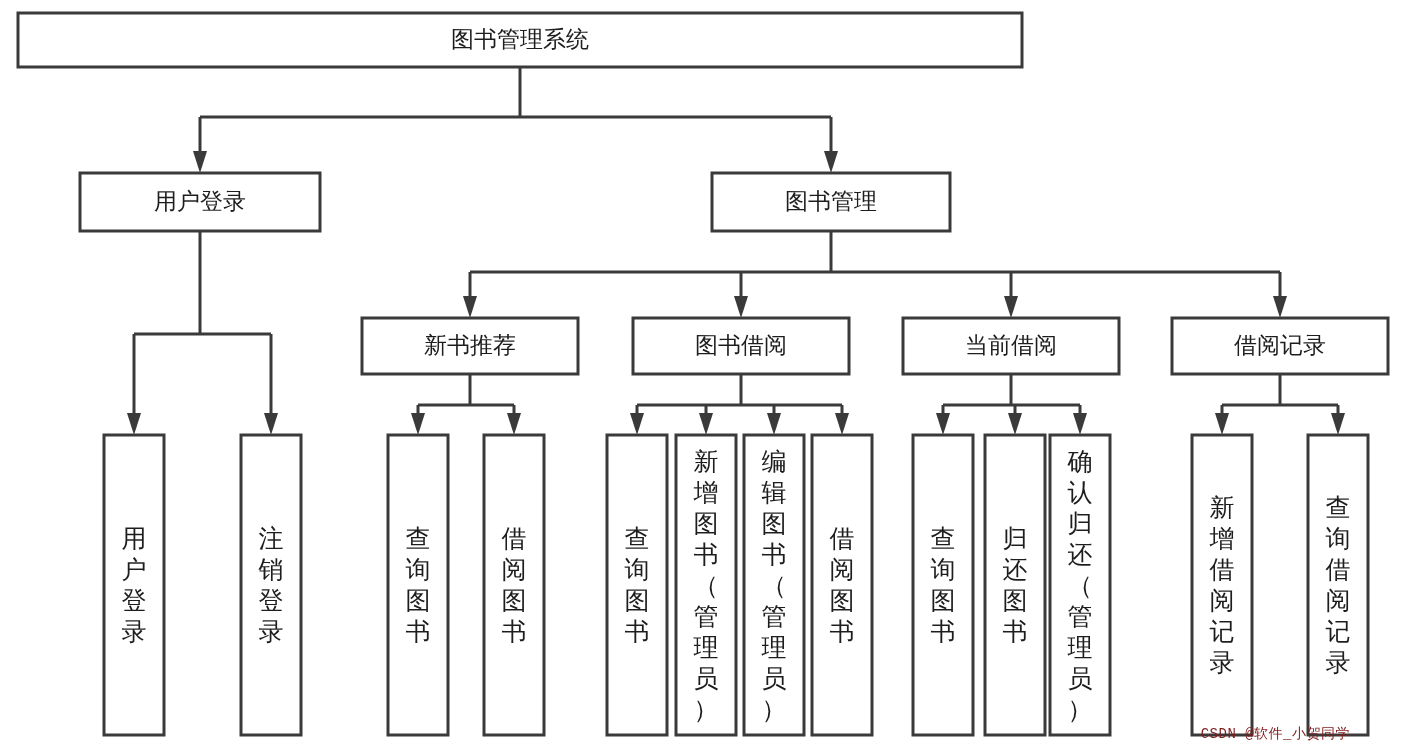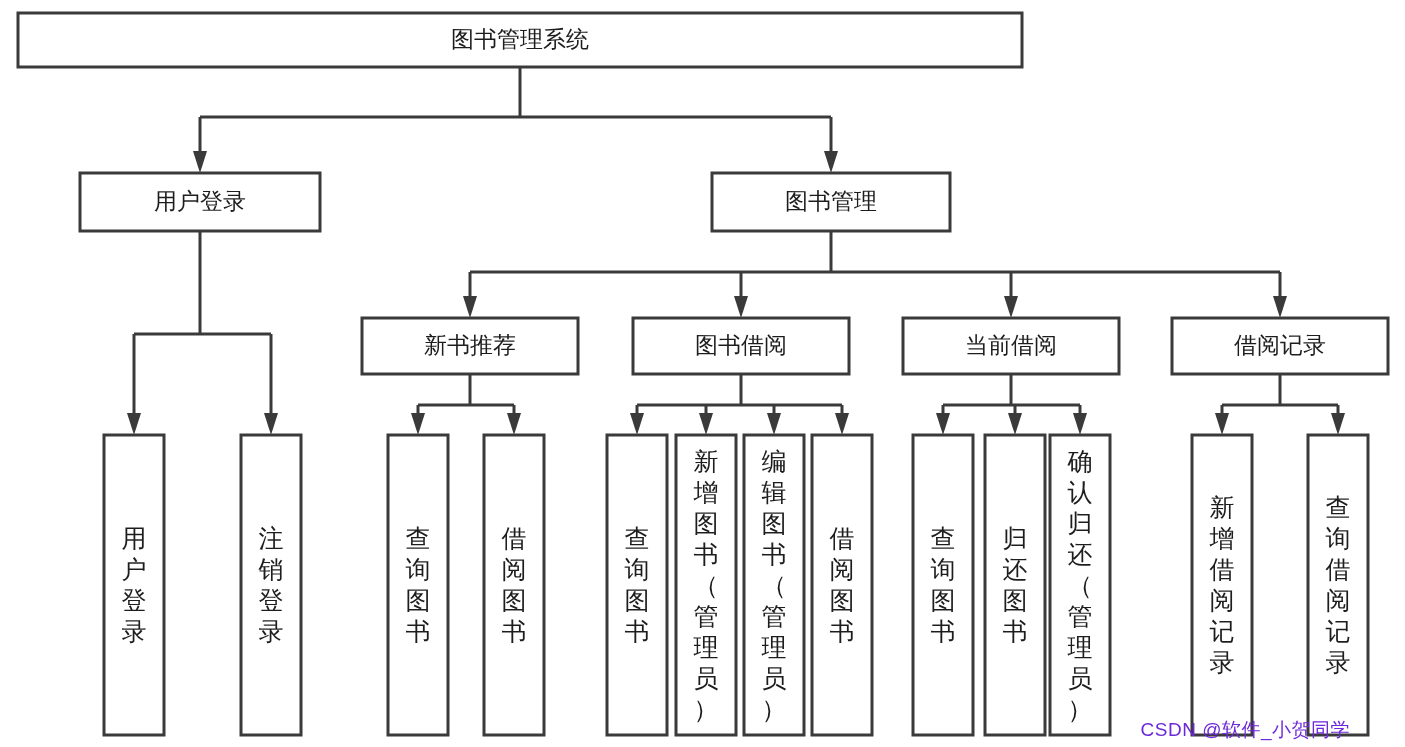--- a/index.html
+++ b/index.html
@@ -52,23 +52,23 @@
   .node-label-v {
     font-family: "Liberation Sans", "DejaVu Sans", sans-serif;
     font-size: 25px;
     fill: #1d1d1d;
     text-anchor: middle;
   }
   .watermark-text {
     position: absolute;
     right: 12px;
     bottom: 4px;
-    font-family: Liberation Sans, sans-serif;
-    font-size: 19px;
-    color: #6d28d9;
+    font-family: Liberation Mono, monospace;
+    font-size: 14px;
+    color: #7f1d1d;
     letter-spacing: 0.5px;
     white-space: nowrap;
     user-select: none;
   }
 </style>
 </head>
 <body>
 
 <div id="diagram-root">
   <svg class="diagram-canvas" viewBox="0 0 1405 747">

